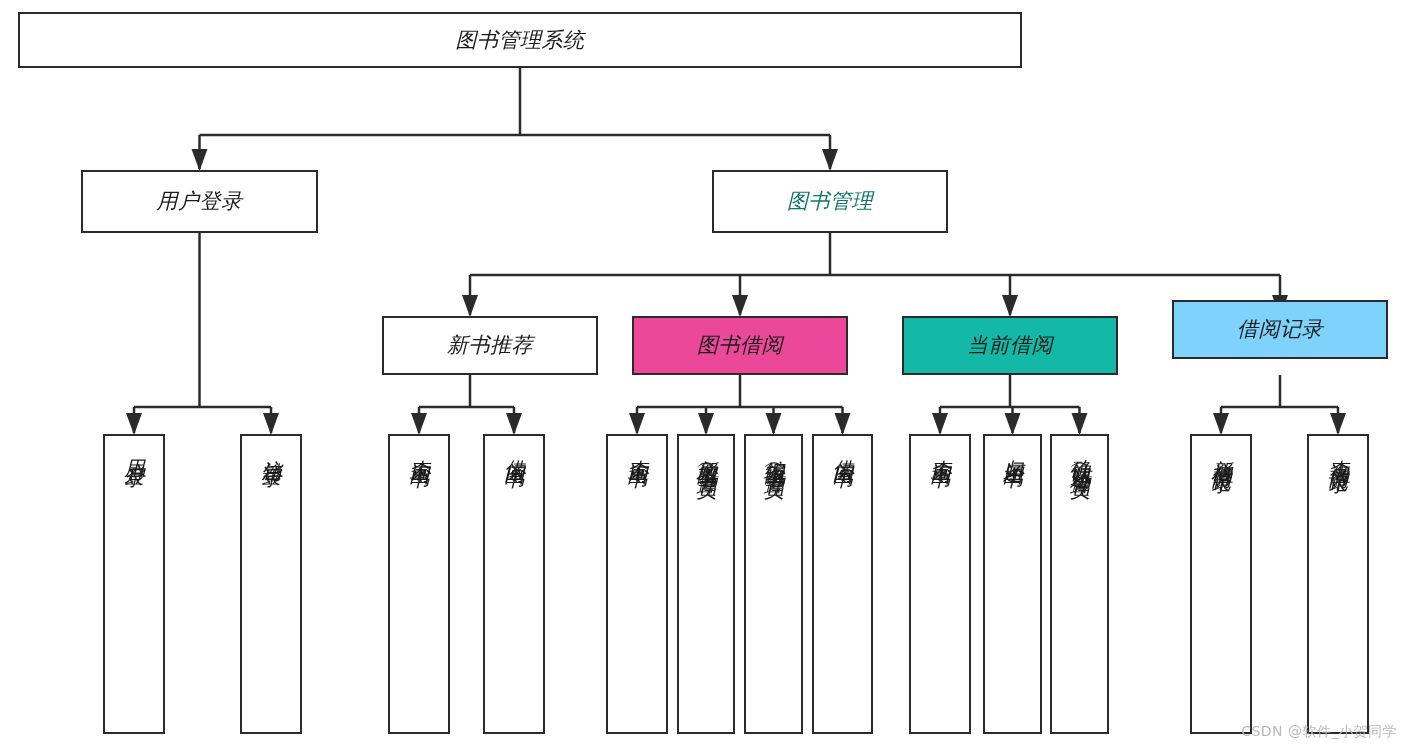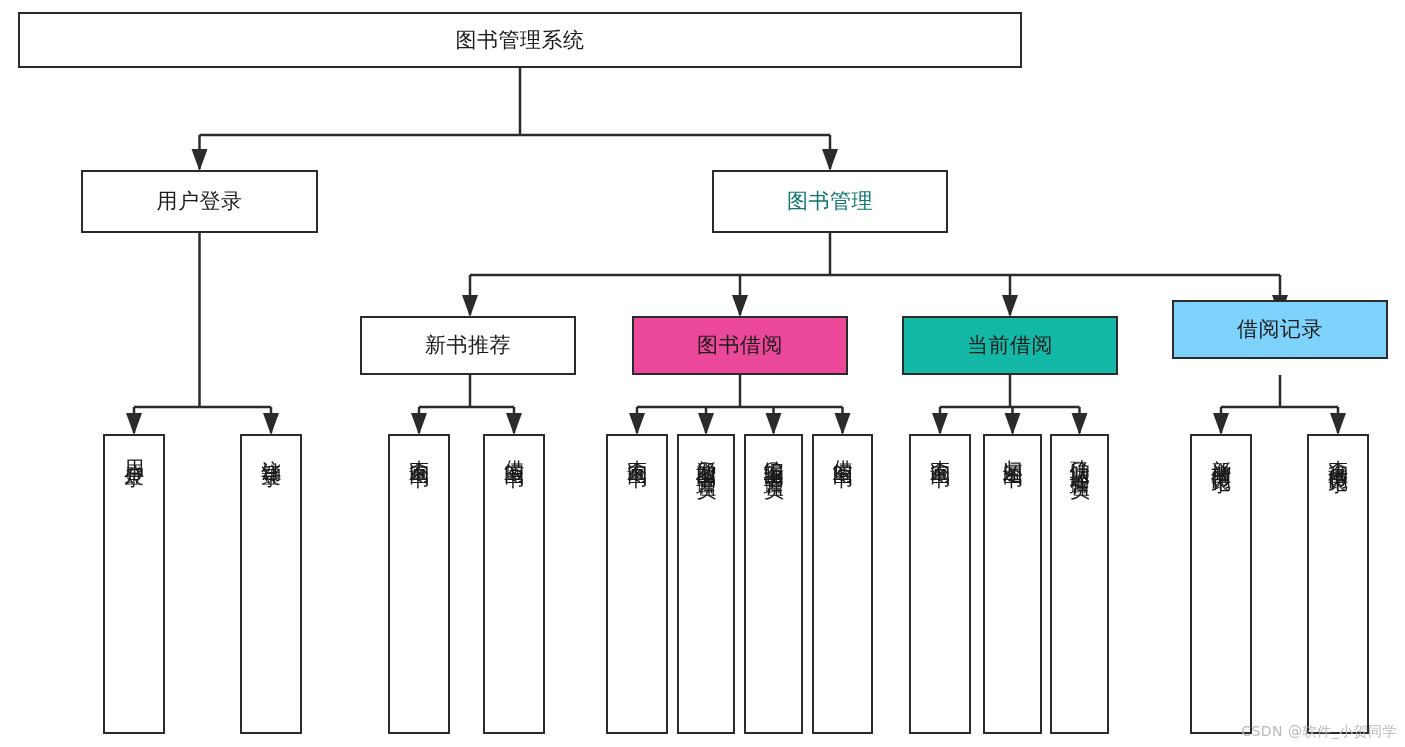--- a/index.html
+++ b/index.html
@@ -27,20 +27,21 @@
   }
   .node {
     position: absolute;
     box-sizing: border-box;
     background: #ffffff;
     border: 2.5px solid #2b2b2b;
     display: flex;
     align-items: center;
     justify-content: center;
     overflow: hidden;
+    font-style: italic;
   }
   .node-label {
     color: #1a1a1a;
     font-size: 21px;
     line-height: 1.08;
     letter-spacing: 0.5px;
     text-align: center;
     white-space: nowrap;
   }
   .node.vertical .node-label {
@@ -129,21 +130,21 @@
   <div id="nodes">
       <div class="node" style="left: 18px; top: 12px; width: 1004px; height: 56px; border-color: rgb(43, 43, 43); background: rgb(255, 255, 255);">
         <span class="node-label" style="color: rgb(26, 26, 26);">图书管理系统</span>
       </div>
       <div class="node" style="left: 81px; top: 170px; width: 237px; height: 63px; border-color: rgb(43, 43, 43); background: rgb(255, 255, 255);">
         <span class="node-label" style="color: rgb(26, 26, 26);">用户登录</span>
       </div>
       <div class="node" style="left: 712px; top: 170px; width: 236px; height: 63px; border-color: rgb(43, 43, 43); background: rgb(255, 255, 255);">
         <span class="node-label" style="color: #0f766e;">图书管理</span>
       </div>
-      <div class="node" style="left: 360px; top: 316px; width: 216px; height: 59px; border-color: rgb(43, 43, 43); background: rgb(255, 255, 255);">
+      <div class="node" style="left: 382px; top: 316px; width: 216px; height: 59px; border-color: rgb(43, 43, 43); background: rgb(255, 255, 255);">
         <span class="node-label" style="color: rgb(26, 26, 26);">新书推荐</span>
       </div>
       <div class="node" style="left: 632px; top: 316px; width: 216px; height: 59px; border-color: rgb(43, 43, 43); background: #ec4899;">
         <span class="node-label" style="color: rgb(26, 26, 26);">图书借阅</span>
       </div>
       <div class="node" style="left: 902px; top: 316px; width: 216px; height: 59px; border-color: rgb(43, 43, 43); background: #14b8a6;">
         <span class="node-label" style="color: rgb(26, 26, 26);">当前借阅</span>
       </div>
       <div class="node" style="left: 1172px; top: 300px; width: 216px; height: 59px; border-color: rgb(43, 43, 43); background: #7dd3fc;">
         <span class="node-label" style="color: rgb(26, 26, 26);">借阅记录</span>

